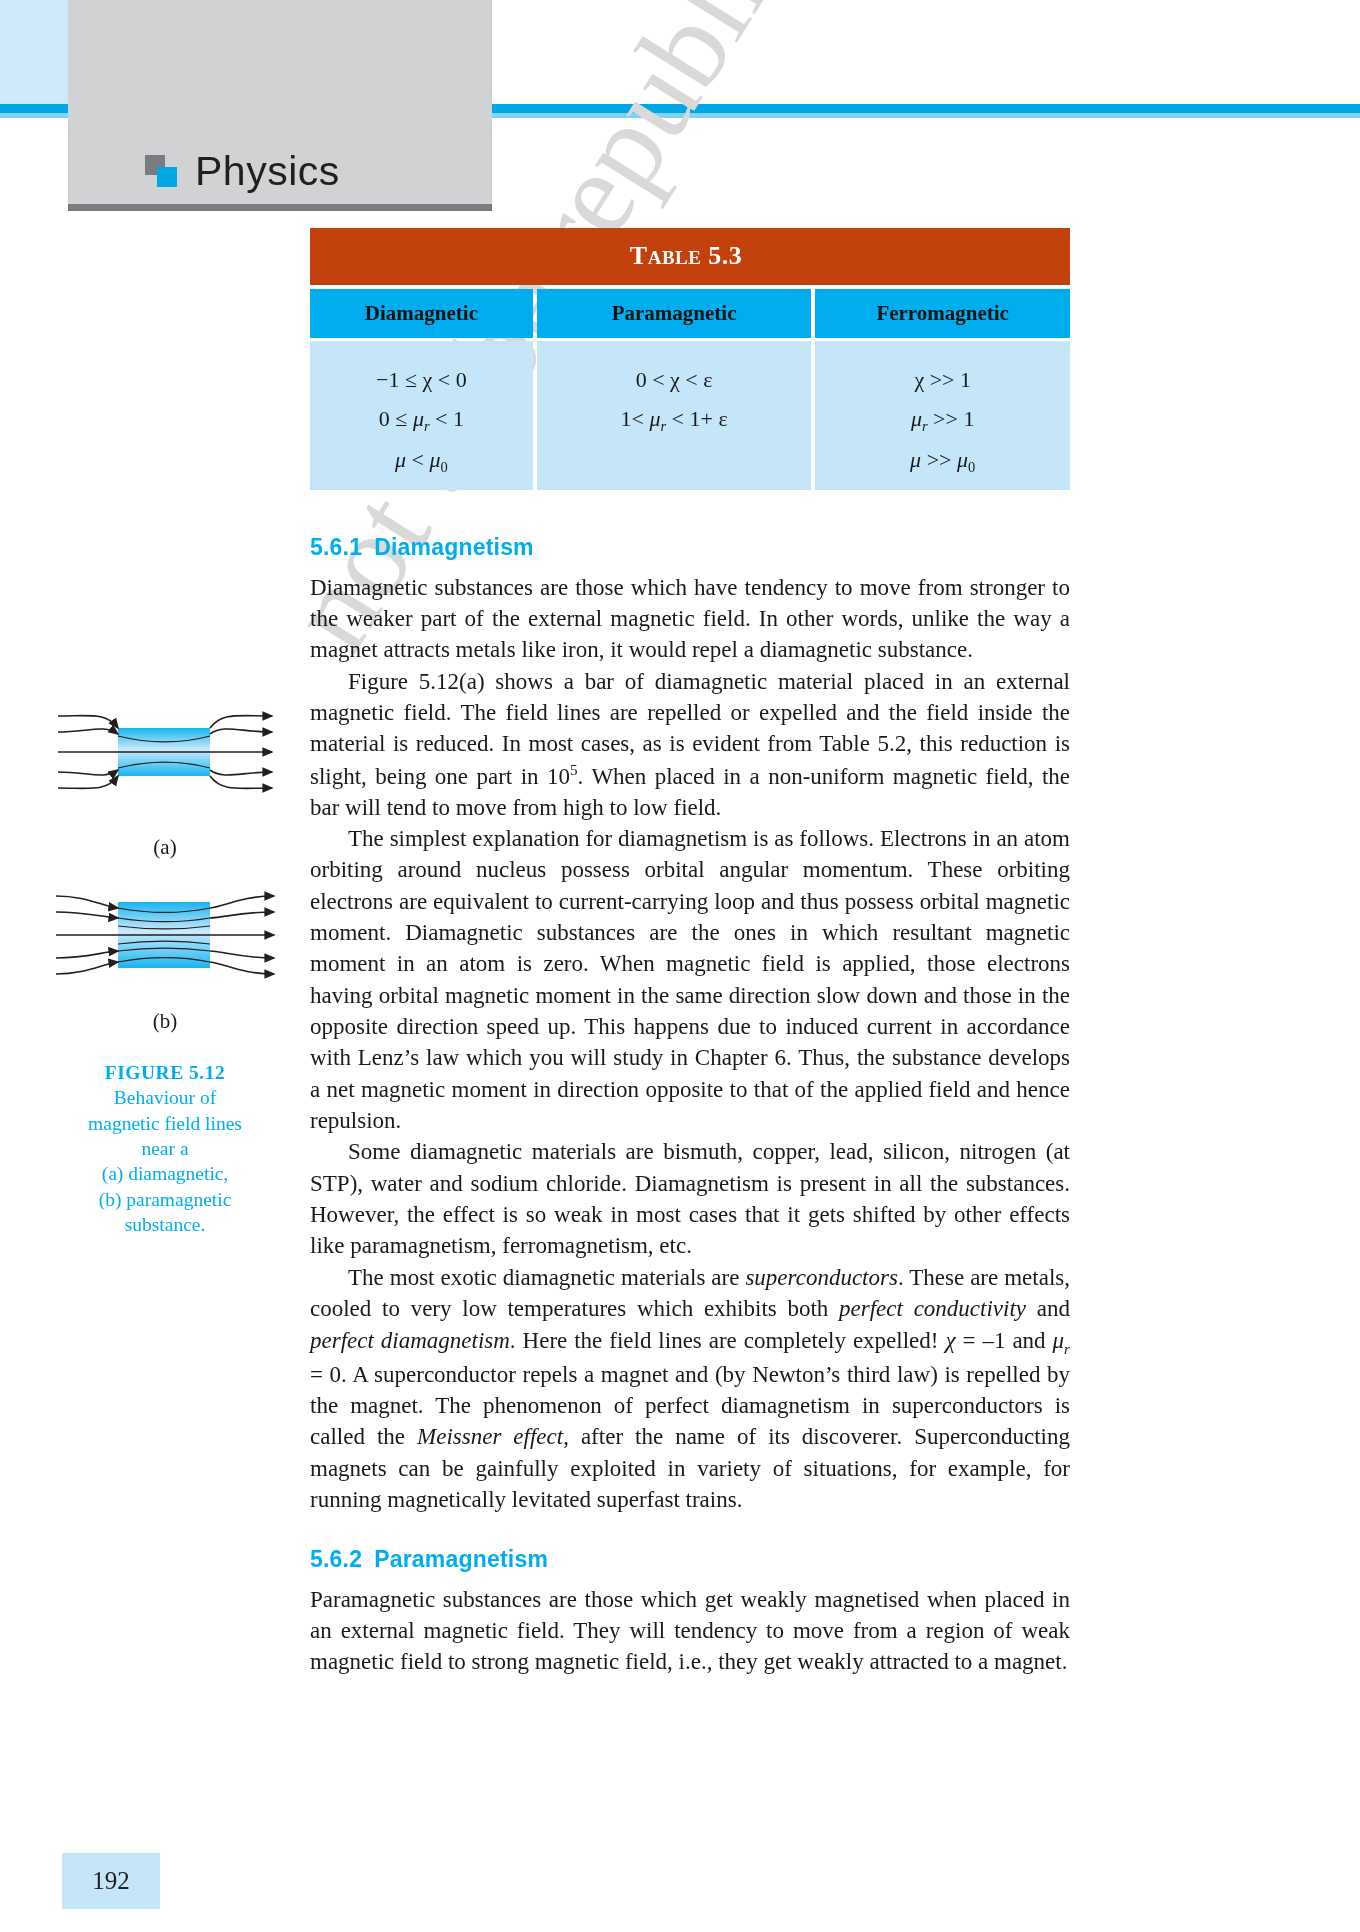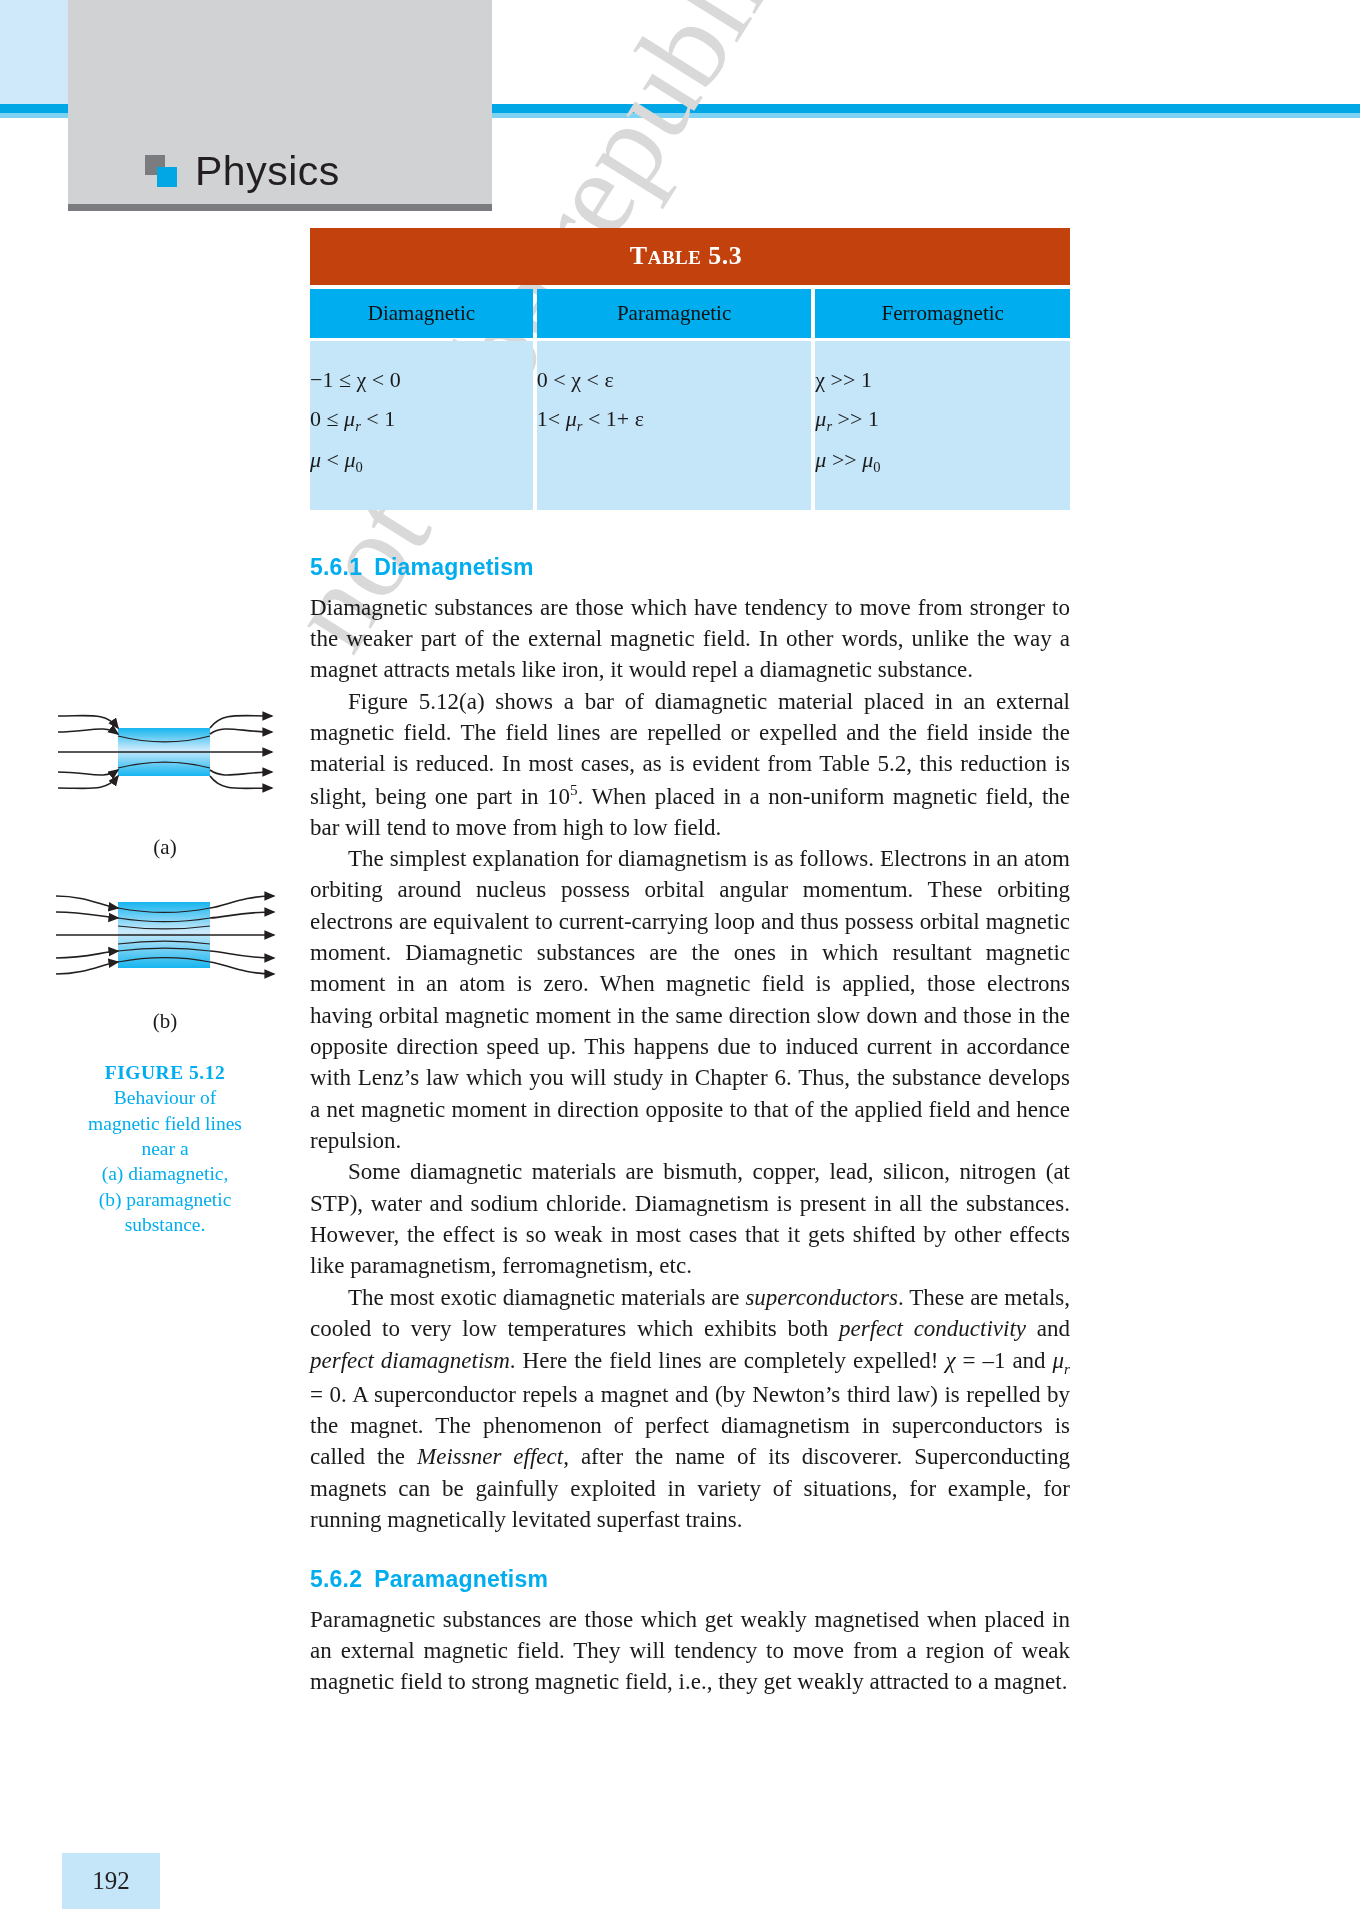--- a/index.html
+++ b/index.html
@@ -112,34 +112,34 @@
   .tbl-title .sc { font-size: 19px; }
   .tbl-title .num { font-size: 26px; }
   .tbl-row {
     display: flex;
     gap: 4px;
     margin-top: 4px;
   }
   .tbl-head-cell {
     background: #00adef;
     color: #111111;
-    font-weight: normal;
+    font-weight: bold;
     font-size: 21px;
     text-align: center;
     padding: 12px 0 12px 0;
   }
   .tbl-body {
     display: flex;
     gap: 4px;
     margin-top: 3px;
   }
   .tbl-body-cell {
     background: #c5e6f9;
-    padding: 19px 0 28px 0;
-    text-align: left;
+    padding: 19px 0 8px 0;
+    text-align: center;
     font-size: 22px;
     color: #1a1a1a;
   }
   .col-1 { width: 224px; }
   .col-2 { width: 276px; }
   .col-3 { width: 256px; }
   .tbl-body-cell .eq {
     display: block;
     line-height: 1.78;
     font-family: "Liberation Serif", serif;

